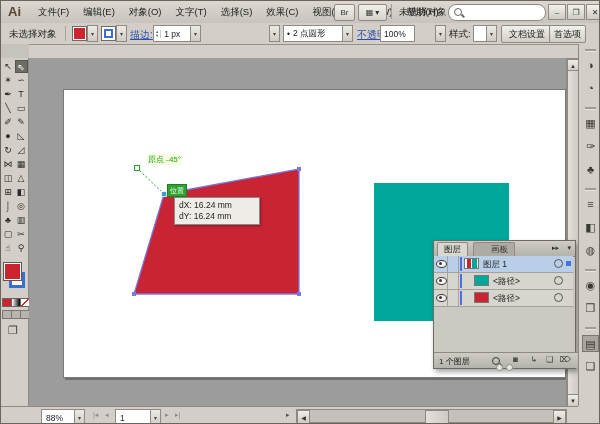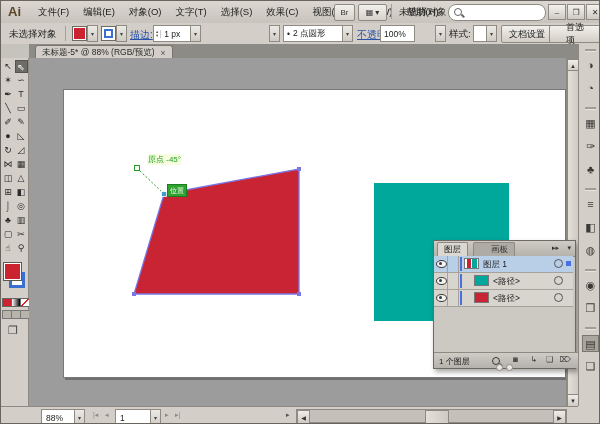--- a/index.html
+++ b/index.html
@@ -142,30 +142,24 @@
       <span>2 点圆形</span>
     </div>
     <div class="abs dd" style="left:341px;top:2px;">▾</div>
     <span class="abs link" style="left:356px;top:5px;">不透明度:</span>
     <div class="abs field" style="left:379px;top:2px;width:30px;padding-left:3px;">100%</div>
     <div class="abs dd" style="left:434px;top:2px;">▾</div>
     <span class="abs txt" style="left:448px;top:5px;">样式:</span>
     <div class="abs field" style="left:472px;top:2px;width:12px;"></div>
     <div class="abs dd" style="left:485px;top:2px;">▾</div>
     <div class="abs pushbtn" style="left:500px;top:2px;">文档设置</div>
-    <div class="abs pushbtn" style="left:548px;top:2px;padding:0 16px;">首选项</div>
+    <div class="abs pushbtn" style="left:548px;top:2px;padding:0 4px;">首选项</div>
   </div>
 
   <div class="abs" style="left:0;top:43px;width:28px;height:14px;background:#c6c3bc;"></div>
-  <div id="tabstrip" class="abs">
-    <div id="doctab" class="abs">
-      <span>未标题-5* @ 88% (RGB/预览)</span>
-      <span style="color:#555;">×</span>
-    </div>
-  </div>
 
   <div id="toolbar" class="abs">
     <div id="tools-host" class="abs" style="left:0;top:0;width:27px;height:200px;">
         <div class="tool" style="left: 0.5px; top: 2px;">↖</div>
         <div class="tool active" style="left: 13.5px; top: 2px;">⇖</div>
         <div class="tool" style="left: 0.5px; top: 16px;">✶</div>
         <div class="tool" style="left: 13.5px; top: 16px;">∽</div>
         <div class="tool" style="left: 0.5px; top: 30px;">✒</div>
         <div class="tool" style="left: 13.5px; top: 30px;">T</div>
         <div class="tool" style="left: 0.5px; top: 44px;">╲</div>
@@ -212,20 +206,24 @@
       <rect x="105.5" y="107.5" width="5" height="5" fill="#fff" stroke="#21a121"></rect>
       <rect x="132.5" y="133.5" width="5" height="5" fill="#3a9ccf" stroke="#fff" stroke-width="0.8"></rect>
       <rect x="268" y="109" width="4" height="4" fill="#7a76e6"></rect>
       <rect x="268" y="234" width="4" height="4" fill="#7a76e6"></rect>
       <rect x="103" y="234" width="4" height="4" fill="#7a76e6"></rect>
     </svg>
 
     <div id="tealrect" class="abs"></div>
     <span id="guidelabel" class="abs">原点 -45°</span>
     <span id="poslabel" class="abs">位置</span>
+    <div id="tooltip" class="abs">
+      <div>dX: 16.24 mm</div>
+      <div>dY: 16.24 mm</div>
+    </div>
   </div>
 
   <div class="abs sb" style="left:565px;top:57px;width:12px;height:348px;box-sizing:border-box;">
     <div class="abs sb-arrow" style="left:0;top:0;width:10px;height:11px;">▲</div>
     <div class="abs sb-thumb" style="left:0;top:11px;width:10px;height:324px;"></div>
     <div class="abs sb-arrow" style="left:0;top:335px;width:10px;height:11px;">▼</div>
   </div>
 
   <div id="layerspanel" class="abs">
     <div id="lp-header" class="abs">

